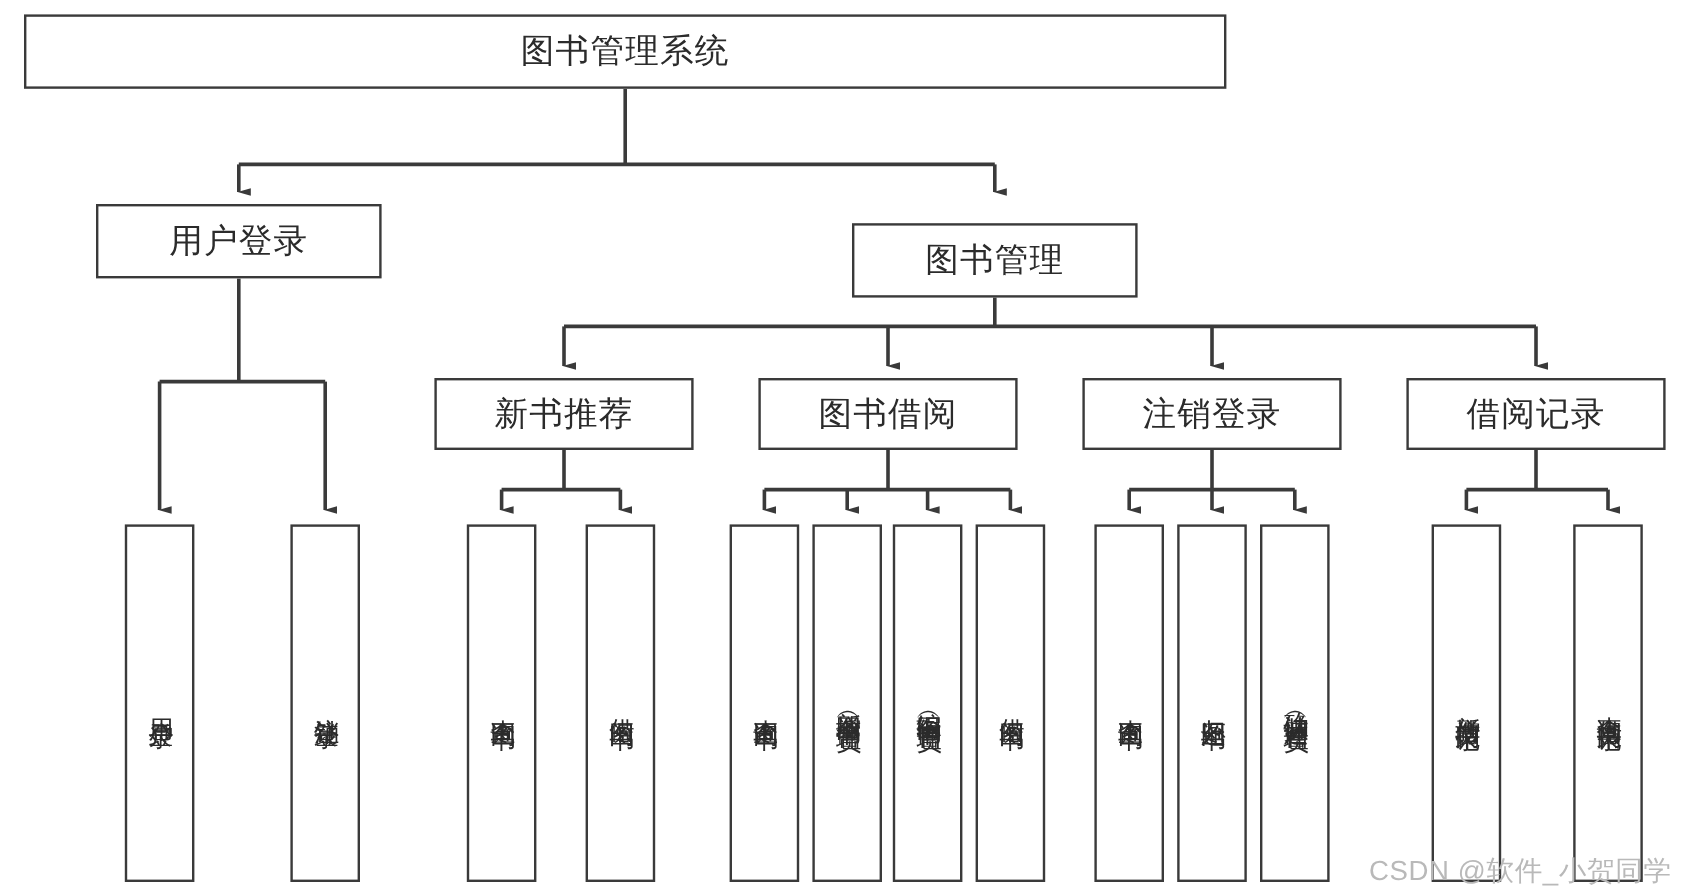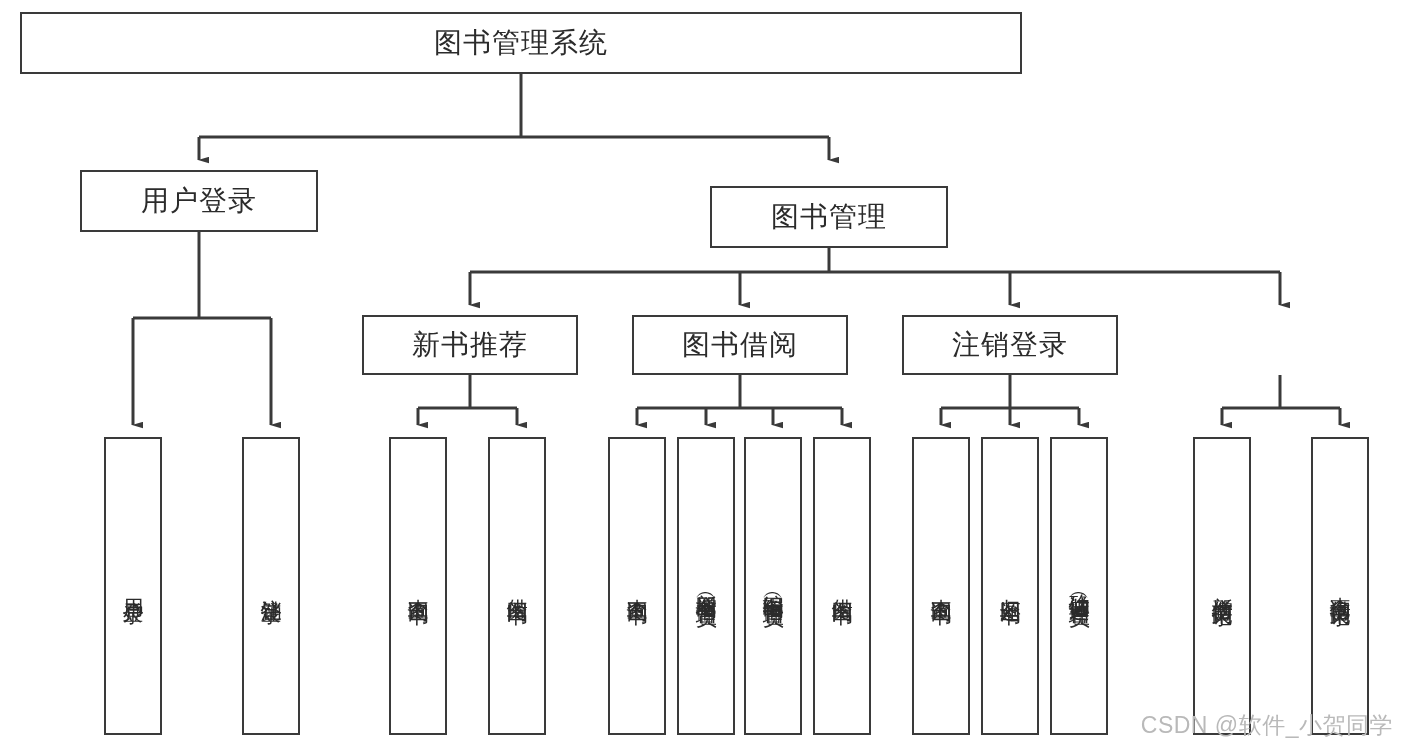--- a/index.html
+++ b/index.html
@@ -136,20 +136,23 @@
 
   <div class="node h" style="left:362px; top:315px; width:216px; height:60px;">
     <span>新书推荐</span>
   </div>
   <div class="node h" style="left:632px; top:315px; width:216px; height:60px;">
     <span>图书借阅</span>
   </div>
   <div class="node h" style="left:902px; top:315px; width:216px; height:60px;">
     <span>注销登录</span>
   </div>
+  <div class="node h" style="left:1172px; top:315px; width:216px; height:60px;">
+    <span>借阅记录</span>
+  </div>
 
   <div class="node v" style="left:104px; top:437px; width:58px; height:298px;">
     <span class="vtext">用户登录</span>
   </div>
   <div class="node v" style="left:242px; top:437px; width:58px; height:298px;">
     <span class="vtext">注销登录</span>
   </div>
 
   <div class="node v" style="left:389px; top:437px; width:58px; height:298px;">
     <span class="vtext">查询图书</span>

